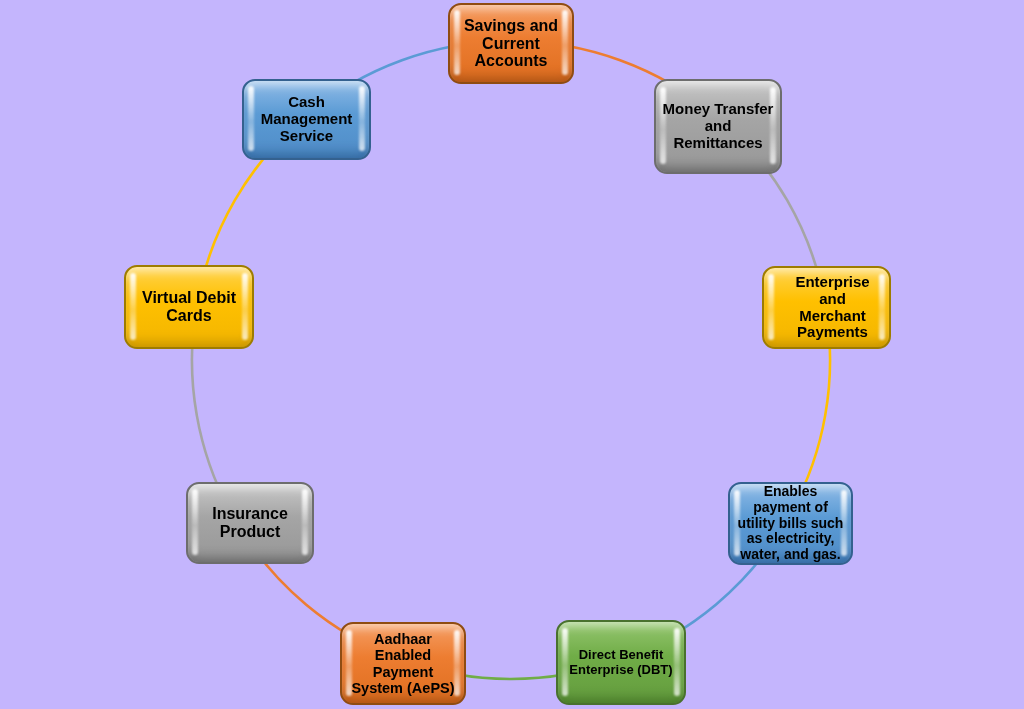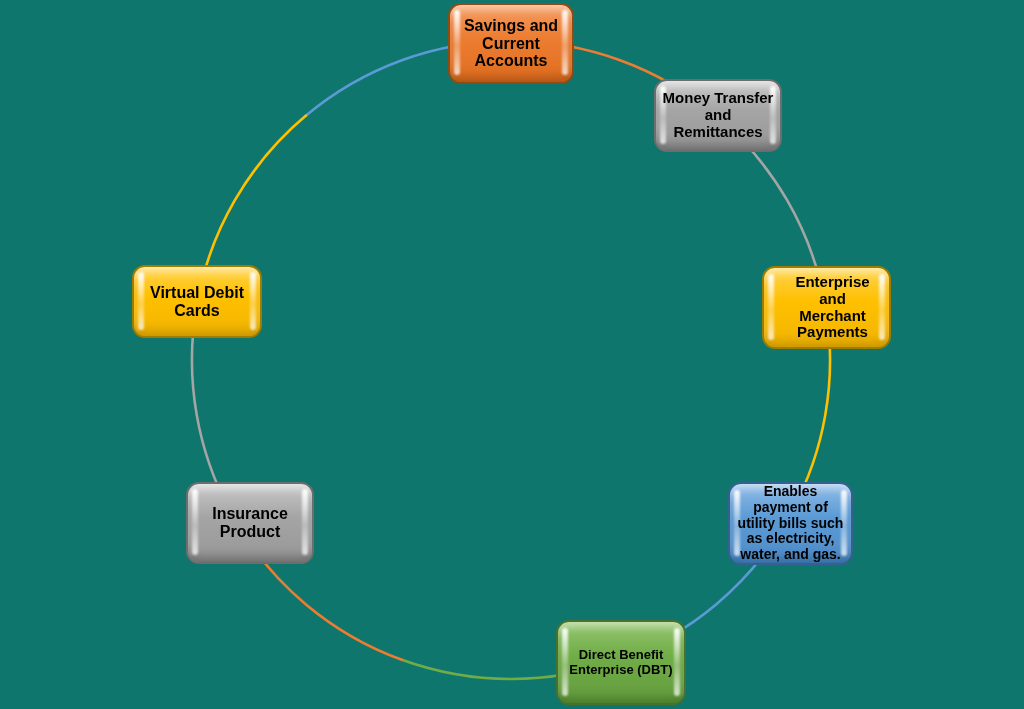--- a/index.html
+++ b/index.html
@@ -2,21 +2,21 @@
 <html><head>
 <meta charset="utf-8">
 <style>
   html, body {
     margin: 0; padding: 0;
     background: #000000;
   }
   .stage {
     position: relative;
     width: 1024px; height: 709px;
-    background: #0f766e;
+    background: #c4b5fd;
     overflow: hidden;
     font-family: "Liberation Sans", sans-serif;
   }
   svg.arcs {
     position: absolute;
     left: 0; top: 0;
     width: 1024px; height: 709px;
   }
   .nodes { position: absolute; left: 0; top: 0; width: 100%; height: 100%; }
   .node {
@@ -100,43 +100,54 @@
       <path d="M 401.9 659.8 A 319 319 0 0 1 234.7 519.5" fill="none" stroke="#ED7D31" stroke-width="2.6" stroke-linecap="round"></path>
       <path d="M 234.7 519.5 A 319 319 0 0 1 196.8 304.6" fill="none" stroke="#A5A5A5" stroke-width="2.6" stroke-linecap="round"></path>
       <path d="M 196.8 304.6 A 319 319 0 0 1 306.0 115.6" fill="none" stroke="#FFC000" stroke-width="2.6" stroke-linecap="round"></path>
     </svg>
   <div class="nodes">
       <div class="node orange" style="left: 448px; top: 3px; width: 126px; height: 81px; font-size: 16px;">
     <span class="label">Savings and
 Current
 Accounts</span>
   </div>
-      <div class="node gray" style="left: 654px; top: 79px; width: 128px; height: 73px; font-size: 15px;">
+      <div class="node gray" style="left: 654px; top: 79px; width: 128px; height: 95px; font-size: 15px;">
     <span class="label">Money Transfer
 and
 Remittances</span>
   </div>
       <div class="node yellow" style="left: 762px; top: 266px; width: 129px; height: 83px; font-size: 15px; padding-left: 18px;">
     <span class="label">Enterprise and
 Merchant
 Payments</span>
   </div>
       <div class="node blue" style="left: 728px; top: 482px; width: 125px; height: 83px; font-size: 14px; align-items: center;">
     <span class="label">Enables
 payment of
 utility bills such
 as electricity,
 water, and gas.</span>
   </div>
       <div class="node green" style="left: 556px; top: 620px; width: 130px; height: 85px; font-size: 13px;">
     <span class="label">Direct Benefit
 Enterprise (DBT)</span>
   </div>
+      <div class="node orange" style="left: 340px; top: 622px; width: 126px; height: 83px; font-size: 14.5px;">
+    <span class="label">Aadhaar
+Enabled
+Payment
+System (AePS)</span>
+  </div>
       <div class="node gray" style="left: 170px; top: 482px; width: 128px; height: 82px; font-size: 16px; margin-left: 16px;">
     <span class="label">Insurance
 Product</span>
   </div>
-      <div class="node yellow" style="left: 132px; top: 265px; width: 130px; height: 73px; font-size: 16px;">
+      <div class="node yellow" style="left: 124px; top: 265px; width: 130px; height: 84px; font-size: 16px;">
     <span class="label">Virtual Debit
 Cards</span>
+  </div>
+      <div class="node blue" style="left: 242px; top: 79px; width: 129px; height: 81px; font-size: 15px;">
+    <span class="label">Cash
+Management
+Service</span>
   </div>
     </div>
 </div>
 
 </body></html>

